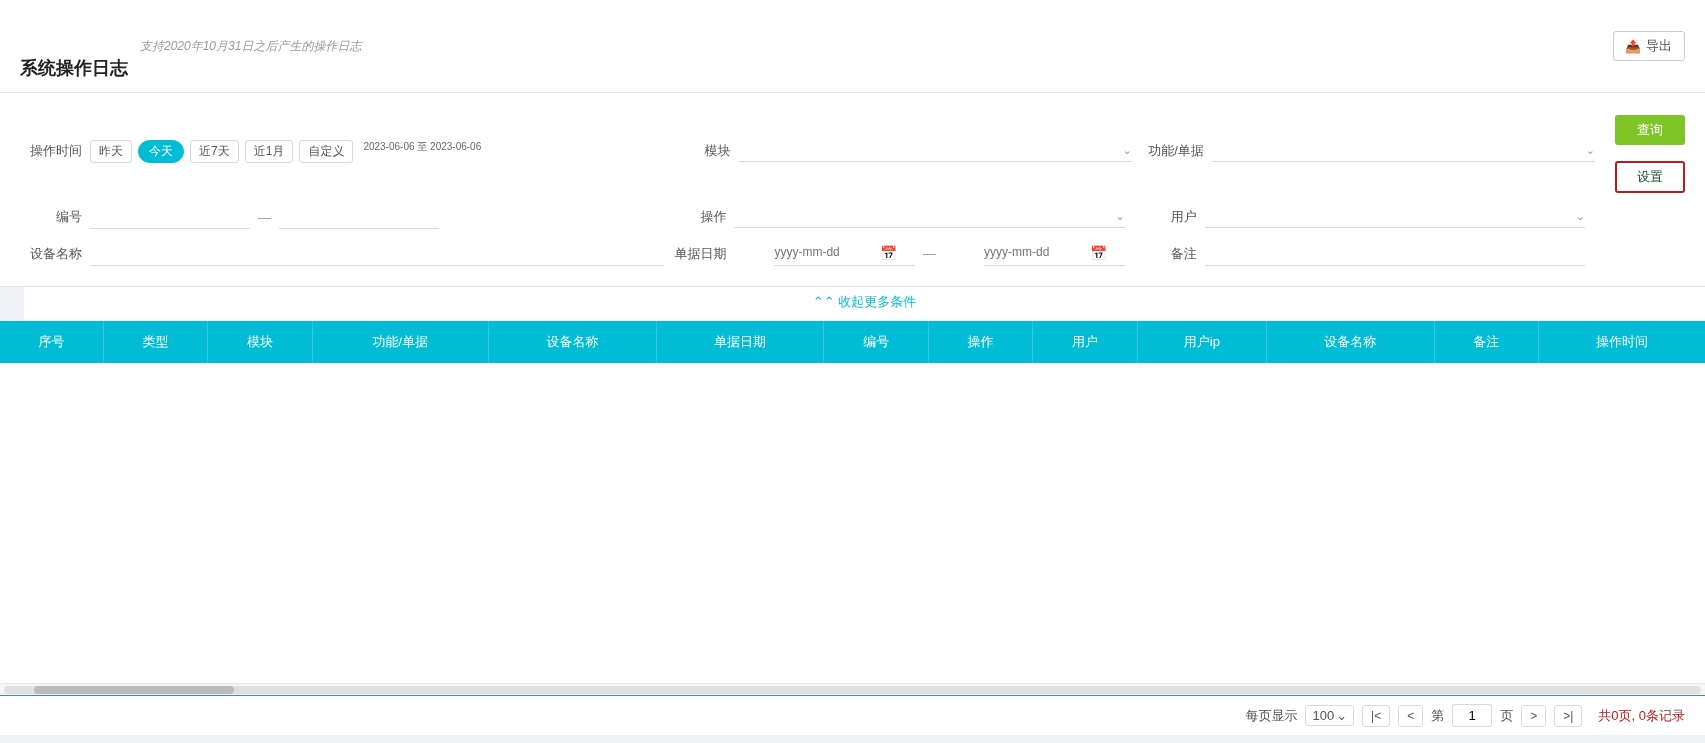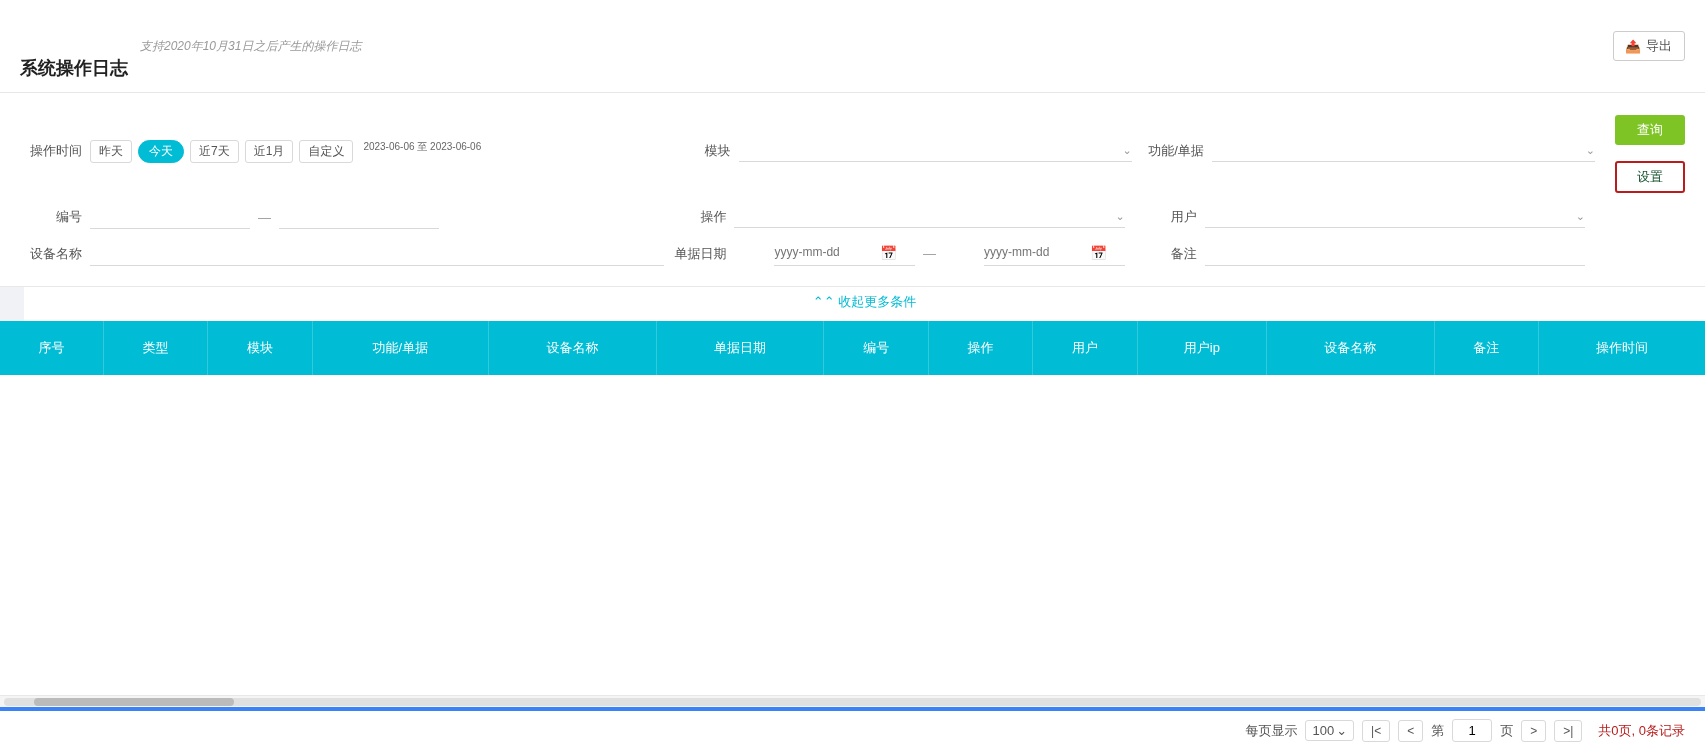--- a/index.html
+++ b/index.html
@@ -165,21 +165,21 @@
     }
     table {
       width: 100%;
       border-collapse: collapse;
     }
     thead tr {
       background: #00bcd4;
       color: #fff;
     }
     thead th {
-      padding: 18px 8px;
+      padding: 12px 8px;
       font-size: 13px;
       font-weight: normal;
       text-align: center;
       border-right: 1px solid rgba(255,255,255,0.2);
       white-space: nowrap;
     }
     thead th:last-child { border-right: none; }
     .empty-area {
       height: 320px;
       background: #fff;
@@ -209,21 +209,21 @@
       left: 30px;
     }
 
     .pagination-bar {
       background: #fff;
       padding: 8px 20px;
       display: flex;
       align-items: center;
       justify-content: flex-end;
       gap: 8px;
-      border-top: 4px solid #3b82f6;
+      border-top: 1px solid #3b82f6;
       font-size: 13px;
       color: #555;
     }
     .per-page-label { color: #555; }
     .per-page-select {
       display: flex; align-items: center; gap: 2px;
       border: 1px solid #d9d9d9;
       border-radius: 3px;
       padding: 2px 6px;
       cursor: pointer;

